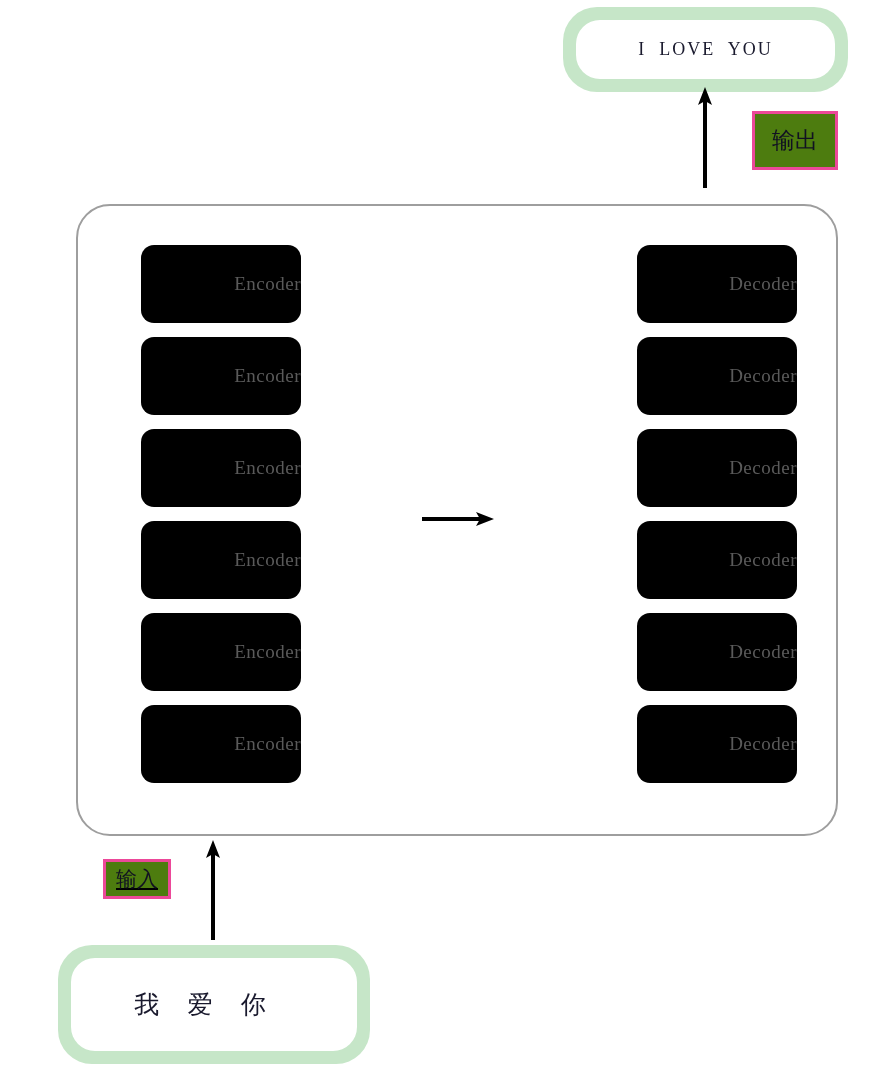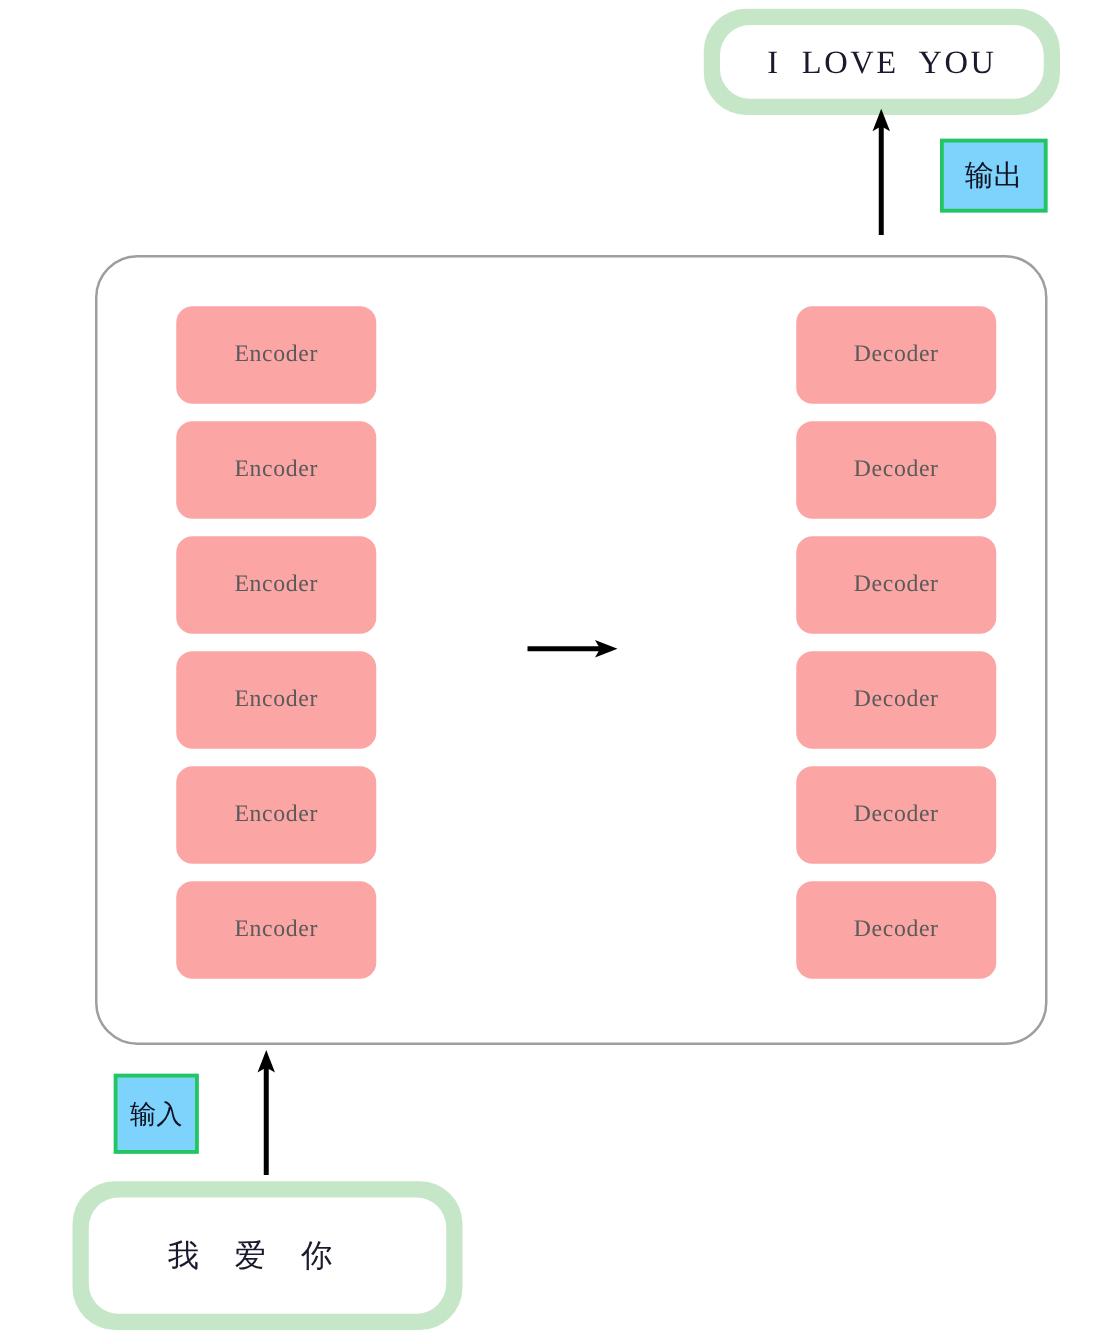--- a/index.html
+++ b/index.html
@@ -39,22 +39,22 @@
   .pill-text {
     color: #1a1a2e;
     font-family: "Liberation Serif", "DejaVu Serif", serif;
     white-space: pre;
   }
 
   
   .green-label {
     position: absolute;
     box-sizing: border-box;
-    background: #7dd3fc;
-    border: 3px solid #22c55e;
+    background: #4d7c0f;
+    border: 3px solid #ec4899;
     display: flex;
     align-items: center;
     justify-content: center;
   }
   .green-label .label-text {
     color: #111122;
     font-family: "Liberation Serif", "DejaVu Serif", serif;
     white-space: pre;
   }
 
@@ -77,44 +77,44 @@
     top: 245px;
     width: 160px;
   }
   #encoder-stack { left: 141px; }
   #decoder-stack { left: 637px; }
 
   .layer-block {
     width: 160px;
     height: 78px;
     margin-bottom: 14px;
-    background: #fca5a5;
+    background: #000000;
     border-radius: 13px;
     display: flex;
     align-items: center;
-    justify-content: center;
+    justify-content: flex-end;
   }
   .layer-block .block-label {
     color: #5a5a5a;
     font-family: "Liberation Serif", "DejaVu Serif", serif;
     font-size: 19px;
     letter-spacing: 0.5px;
   }
 
   
   .arrow-svg { position: absolute; overflow: visible; }
 </style>
 </head>
 <body>
 
 <div id="canvas">
 
   <div class="green-pill" id="output-pill" style="left:563px; top:7px; width:285px; height:85px;">
     <div class="pill-inner">
-      <span class="pill-text" style="font-size:26px; letter-spacing:2px;">I  LOVE  YOU</span>
+      <span class="pill-text" style="font-size:18px; letter-spacing:2px;">I  LOVE  YOU</span>
     </div>
   </div>
 
   <svg class="arrow-svg" style="left:690px; top:85px;" width="32" height="105">
     <line x1="15" y1="103" x2="15" y2="14" stroke="#000000" stroke-width="4"></line>
     <polygon points="15,2 8,20 15,16 22,20" fill="#000000"></polygon>
   </svg>
 
   <div class="green-label" style="left:752px; top:111px; width:86px; height:59px;">
     <span class="label-text" style="font-size:23px;">输出</span>
@@ -162,21 +162,21 @@
     <div class="layer-block">
       <span class="block-label">Decoder</span>
     </div>
   </div>
 
   <svg class="arrow-svg" style="left:420px; top:505px;" width="80" height="28">
     <line x1="2" y1="14" x2="62" y2="14" stroke="#000000" stroke-width="4"></line>
     <polygon points="74,14 56,7 60,14 56,21" fill="#000000"></polygon>
   </svg>
 
-  <div class="green-label" style="left:91px; top:859px; width:68px; height:64px;">
+  <div class="green-label" style="left:103px; top:859px; width:68px; height:40px;text-decoration:underline;">
     <span class="label-text" style="font-size:21px;">输入</span>
   </div>
 
   <svg class="arrow-svg" style="left:198px; top:838px;" width="32" height="105">
     <line x1="15" y1="102" x2="15" y2="14" stroke="#000000" stroke-width="4"></line>
     <polygon points="15,2 8,20 15,16 22,20" fill="#000000"></polygon>
   </svg>
 
   <div class="green-pill" id="input-pill" style="left:58px; top:945px; width:312px; height:119px;">
     <div class="pill-inner">

